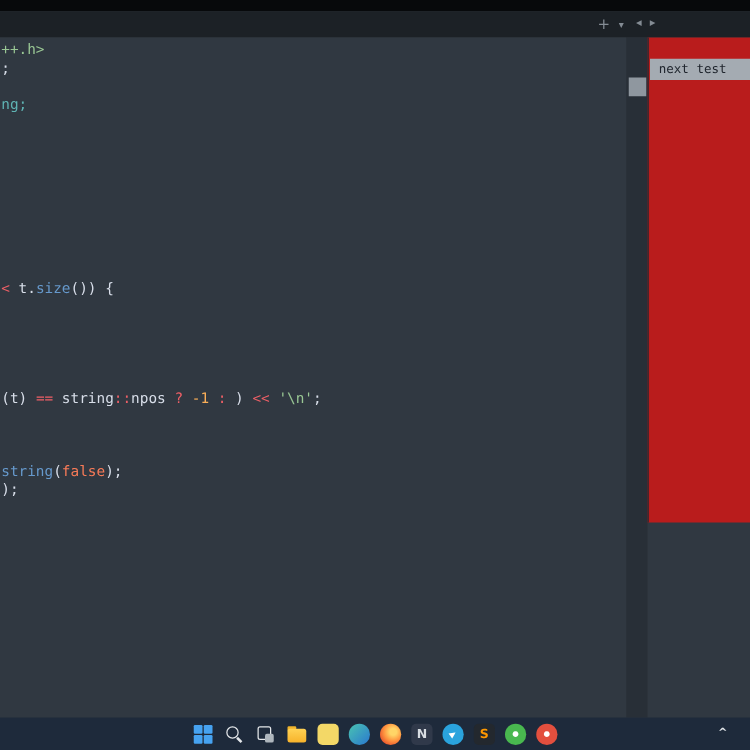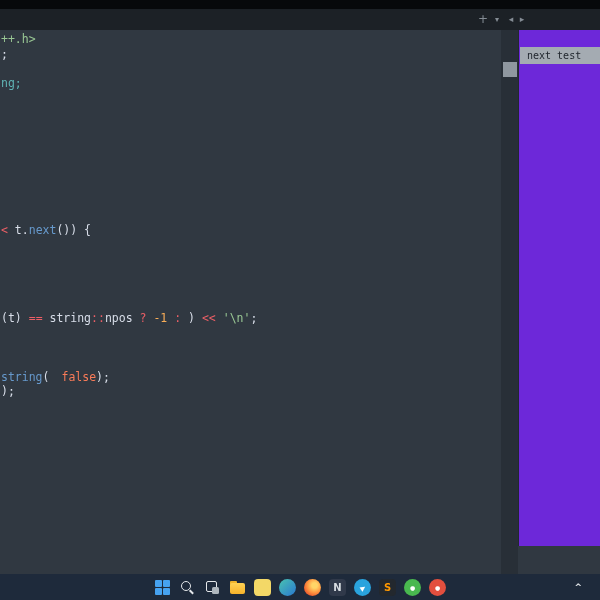--- a/index.html
+++ b/index.html
@@ -23,21 +23,21 @@
 
   
   .editor-left{position:absolute;left:0;top:30px;width:501px;height:544px;background:#303841;}
   .code{position:absolute;left:1px;top:2px;right:0;bottom:0;
         font:11.5px/14.68px "DejaVu Sans Mono",monospace;color:#d8dee9;}
   .code-line{position:absolute;left:0;height:14.68px;white-space:pre;}
 
   .minimap-strip{position:absolute;left:501px;top:30px;width:17px;height:544px;background:#282f37;}
   .minimap-viewport{position:absolute;left:2px;top:32px;width:14px;height:15px;background:#8f979f;}
 
-  .editor-right{position:absolute;left:518px;top:30px;width:82px;height:516px;background:#6d28d9;
+  .editor-right{position:absolute;left:518px;top:30px;width:82px;height:388px;background:#b91c1c;
                 border-left:1px solid #222830;}
   .highlight-box{position:absolute;left:1px;top:17px;right:0;height:17px;background:#a4abb2;
                  color:#20262e;font:10px/17px "DejaVu Sans Mono",monospace;padding-left:7px;
                  white-space:pre;}
 
   
   .taskbar{position:absolute;left:0;top:574px;width:600px;height:26px;background:#1e2a3b;}
   .tb-icons{position:absolute;left:50%;top:0;height:26px;transform:translateX(-50%);
             display:flex;gap:8px;align-items:center;}
   .tb-icon{width:17px;height:17px;border-radius:4px;display:flex;align-items:center;
@@ -75,23 +75,23 @@
     <span class="tab-ctrl ctrl-over">▾</span>
     <span class="tab-ctrl ctrl-left">◂</span>
     <span class="tab-ctrl ctrl-right">▸</span>
   </div>
 
   <div class="editor-left">
     <div class="code" id="code">
         <div class="code-line" style="top: 0px;"><span style="color: rgb(153, 199, 148);">++.h&gt;</span></div>
         <div class="code-line" style="top: 14.68px;"><span style="color: rgb(216, 222, 233);">;</span></div>
         <div class="code-line" style="top: 44.04px;"><span style="color: rgb(95, 180, 180);">ng;</span></div>
-        <div class="code-line" style="top: 190.84px;"><span style="color: rgb(236, 95, 102);">&lt;</span><span style="color: rgb(216, 222, 233);"> t.</span><span style="color: rgb(102, 153, 204);">next</span><span style="color: rgb(216, 222, 233);">()) {</span></div>
+        <div class="code-line" style="top: 190.84px;"><span style="color: rgb(236, 95, 102);">&lt;</span><span style="color: rgb(216, 222, 233);"> t.</span><span style="color: rgb(102, 153, 204);">size</span><span style="color: rgb(216, 222, 233);">()) {</span></div>
         <div class="code-line" style="top: 278.92px;"><span style="color: rgb(216, 222, 233);">(t) </span><span style="color: rgb(236, 95, 102);">==</span><span style="color: rgb(216, 222, 233);"> string</span><span style="color: rgb(236, 95, 102);">::</span><span style="color: rgb(216, 222, 233);">npos </span><span style="color: rgb(236, 95, 102);">?</span><span style="color: rgb(216, 222, 233);"> </span><span style="color: rgb(249, 174, 88);">-1</span><span style="color: rgb(216, 222, 233);"> </span><span style="color: rgb(236, 95, 102);">:</span><span style="color: rgb(216, 222, 233);"> ) </span><span style="color: rgb(236, 95, 102);">&lt;&lt;</span><span style="color: rgb(216, 222, 233);"> </span><span style="color: rgb(153, 199, 148);">'\n'</span><span style="color: rgb(216, 222, 233);">;</span></div>
-        <div class="code-line" style="top: 337.64px;"><span style="color: rgb(102, 153, 204);">string</span><span style="color: rgb(216, 222, 233);">(</span><span style="color: rgb(249, 123, 88); margin-left: 12px;">false</span><span style="color: rgb(216, 222, 233);">);</span></div>
+        <div class="code-line" style="top: 337.64px;"><span style="color: rgb(102, 153, 204);">string</span><span style="color: rgb(216, 222, 233);">(</span><span style="color: rgb(249, 123, 88);">false</span><span style="color: rgb(216, 222, 233);">);</span></div>
         <div class="code-line" style="top: 352.32px;"><span style="color: rgb(216, 222, 233);">);</span></div>
       </div>
   </div>
 
   <div class="minimap-strip">
     <div class="minimap-viewport"></div>
   </div>
 
   <div class="editor-right">
     <div class="highlight-box">next test</div>

